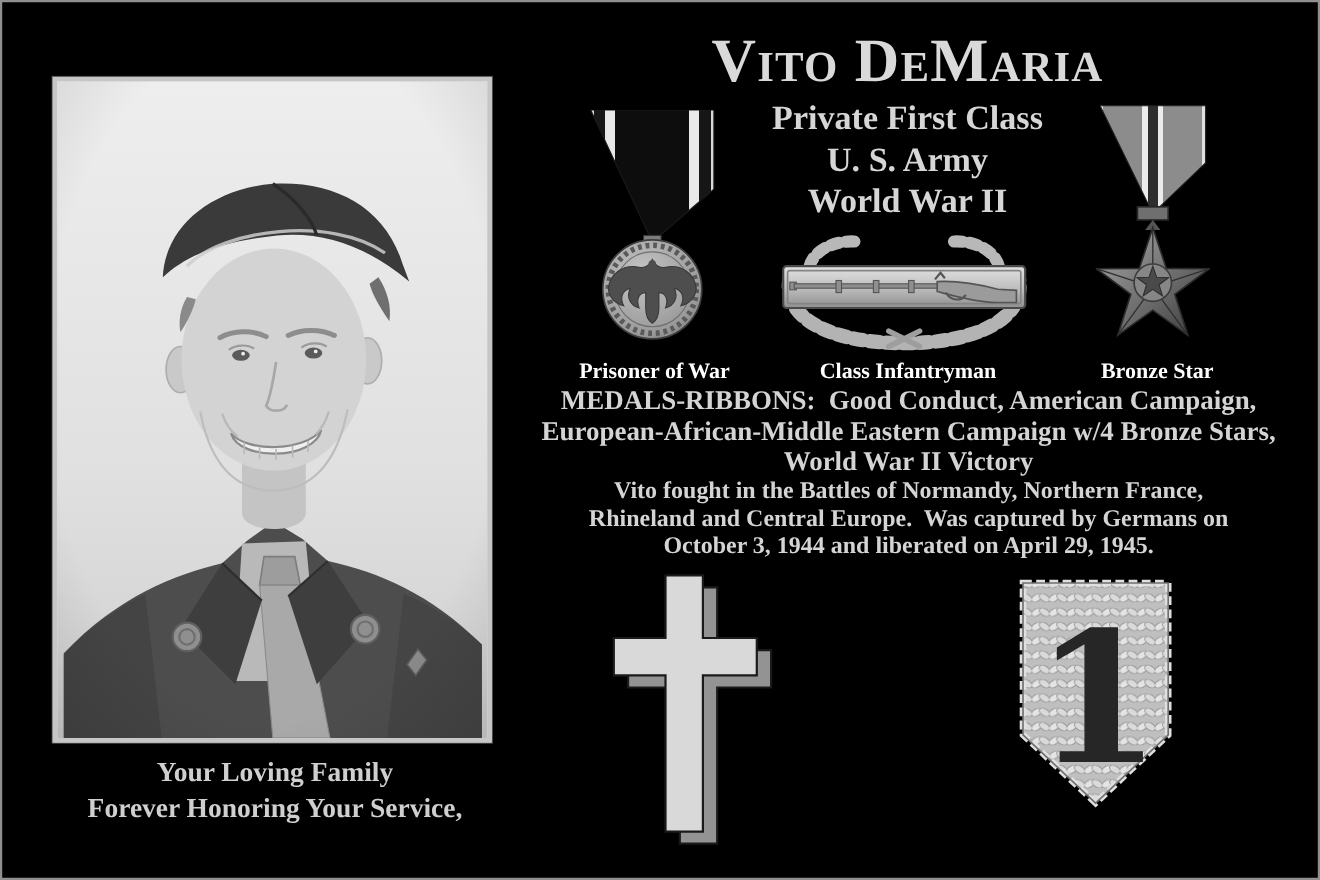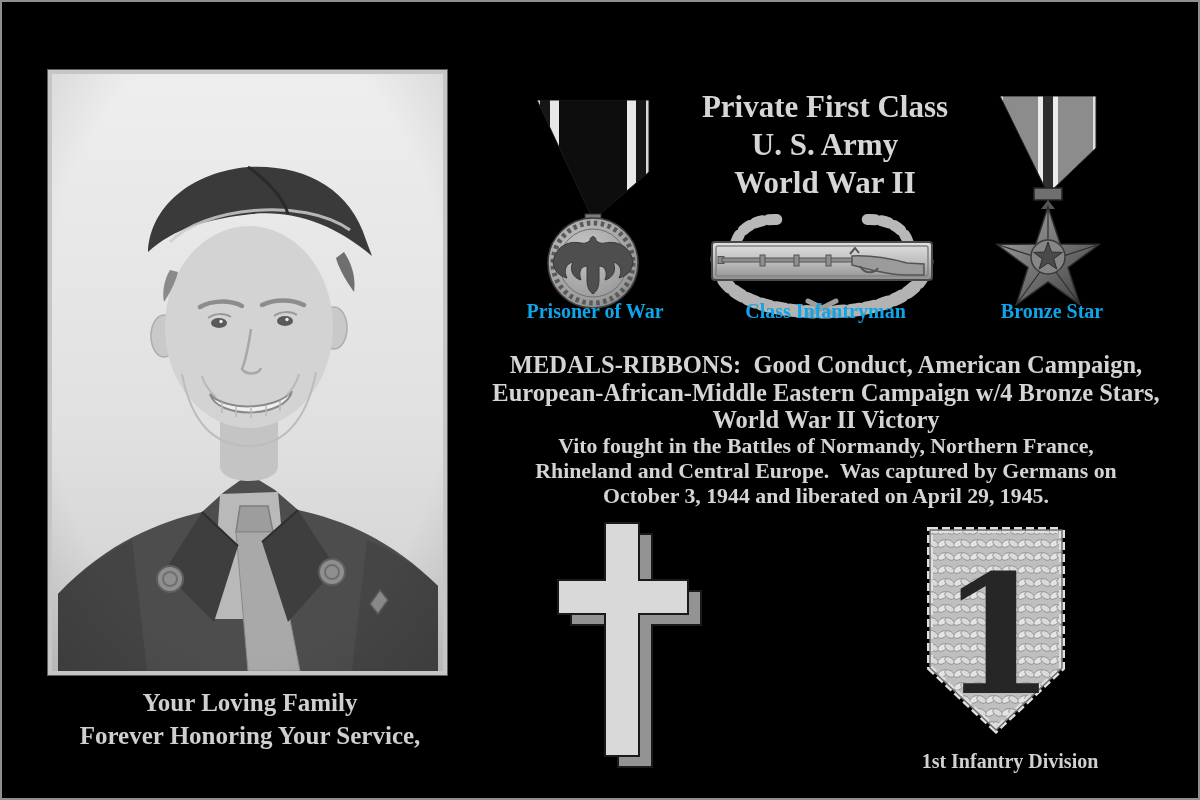--- a/index.html
+++ b/index.html
@@ -31,21 +31,21 @@
     color:#d9d9d9;
   }
   .subtitle{
     left:450px;top:88px;width:750px;
     font-size:31px;font-weight:bold;line-height:38px;
     color:#d6d6d6;
   }
 
   
   .medal-label{
-    top:300px;font-size:20px;font-weight:bold;color:#0ea5e9;
+    top:327px;font-size:20px;font-weight:bold;color:#ffffff;
   }
   .lbl-pow{left:515px;width:160px;}
   .lbl-cib{left:733px;width:185px;}
   .lbl-bronze{left:968px;width:168px;}
 
   .medals-text{
     left:450px;top:351px;width:752px;
     font-size:24.5px;font-weight:bold;line-height:27.5px;
     color:#d4d4d4;
   }
@@ -139,20 +139,21 @@
         <path d="M196,93 C218,108 232,126 236,140" stroke="#2a2a2a" stroke-width="3" fill="none"></path>
 
         <path d="M118,196 C112,206 110,218 112,228 C120,216 124,206 126,198 Z" fill="#8a8a8a"></path>
         <path d="M292,178 C300,190 304,204 302,218 C292,204 286,192 284,184 Z" fill="#6f6f6f"></path>
       </g>
 
       <rect x="0" y="0" width="391" height="597" fill="url(#vig)"></rect>
     </svg>
   </div>
 
+  <div class="abs ctr title">Vito DeMaria</div>
   <div class="abs ctr subtitle">
     <div>Private First Class</div>
     <div>U. S. Army</div>
     <div>World War II</div>
   </div>
 
   <svg class="abs" style="left:535px;top:100px;" width="116" height="215" viewBox="0 0 116 215">
     <defs>
       <linearGradient id="powr" x1="0" y1="0" x2="1" y2="0">
         <stop offset="0" stop-color="#d8d8d8"></stop>
@@ -280,20 +281,19 @@
         <rect width="16" height="13" fill="#bfbfbf"></rect>
         <ellipse cx="4.5" cy="6.5" rx="5.2" ry="3.1" transform="rotate(-32 4.5 6.5)" fill="#e4e4e4" stroke="#8a8a8a" stroke-width="0.8"></ellipse>
         <ellipse cx="11.5" cy="6.5" rx="5.2" ry="3.1" transform="rotate(32 11.5 6.5)" fill="#dadada" stroke="#8a8a8a" stroke-width="0.8"></ellipse>
       </pattern>
     </defs>
     <path d="M8,6 H140 V144 L74,206 L8,144 Z" fill="url(#knit)" stroke="#e0e0e0" stroke-width="6" stroke-dasharray="8 4"></path>
     <path d="M8,6 H140 V144 L74,206 L8,144 Z" fill="none" stroke="#6f6f6f" stroke-width="1.5"></path>
     <text x="76" y="169" font-family="DejaVu Serif, Liberation Serif, serif" font-size="165" font-weight="bold" fill="#262626" text-anchor="middle">1</text>
   </svg>
 
-  <div class="abs ctr patch-label">1st Infantry Division</div>
 
   <div class="abs ctr dedication">
     <div>Your Loving Family</div>
     <div>Forever Honoring Your Service,</div>
   </div>
 
 </div>
 
 </body></html>

